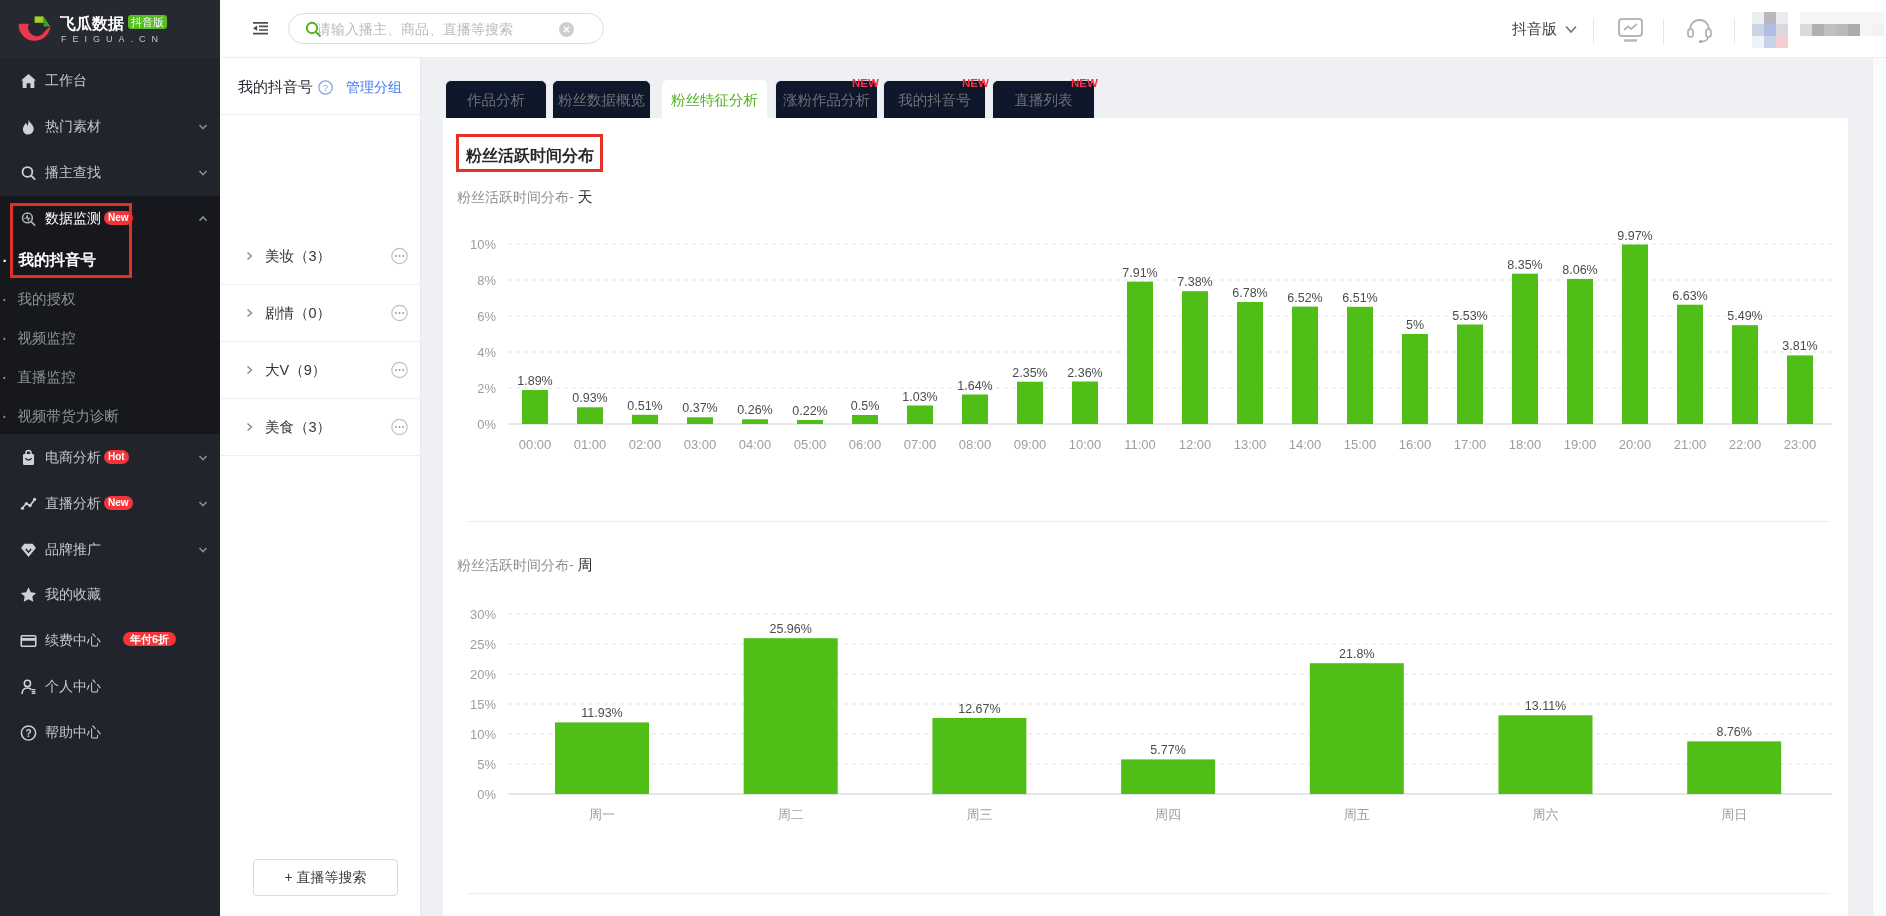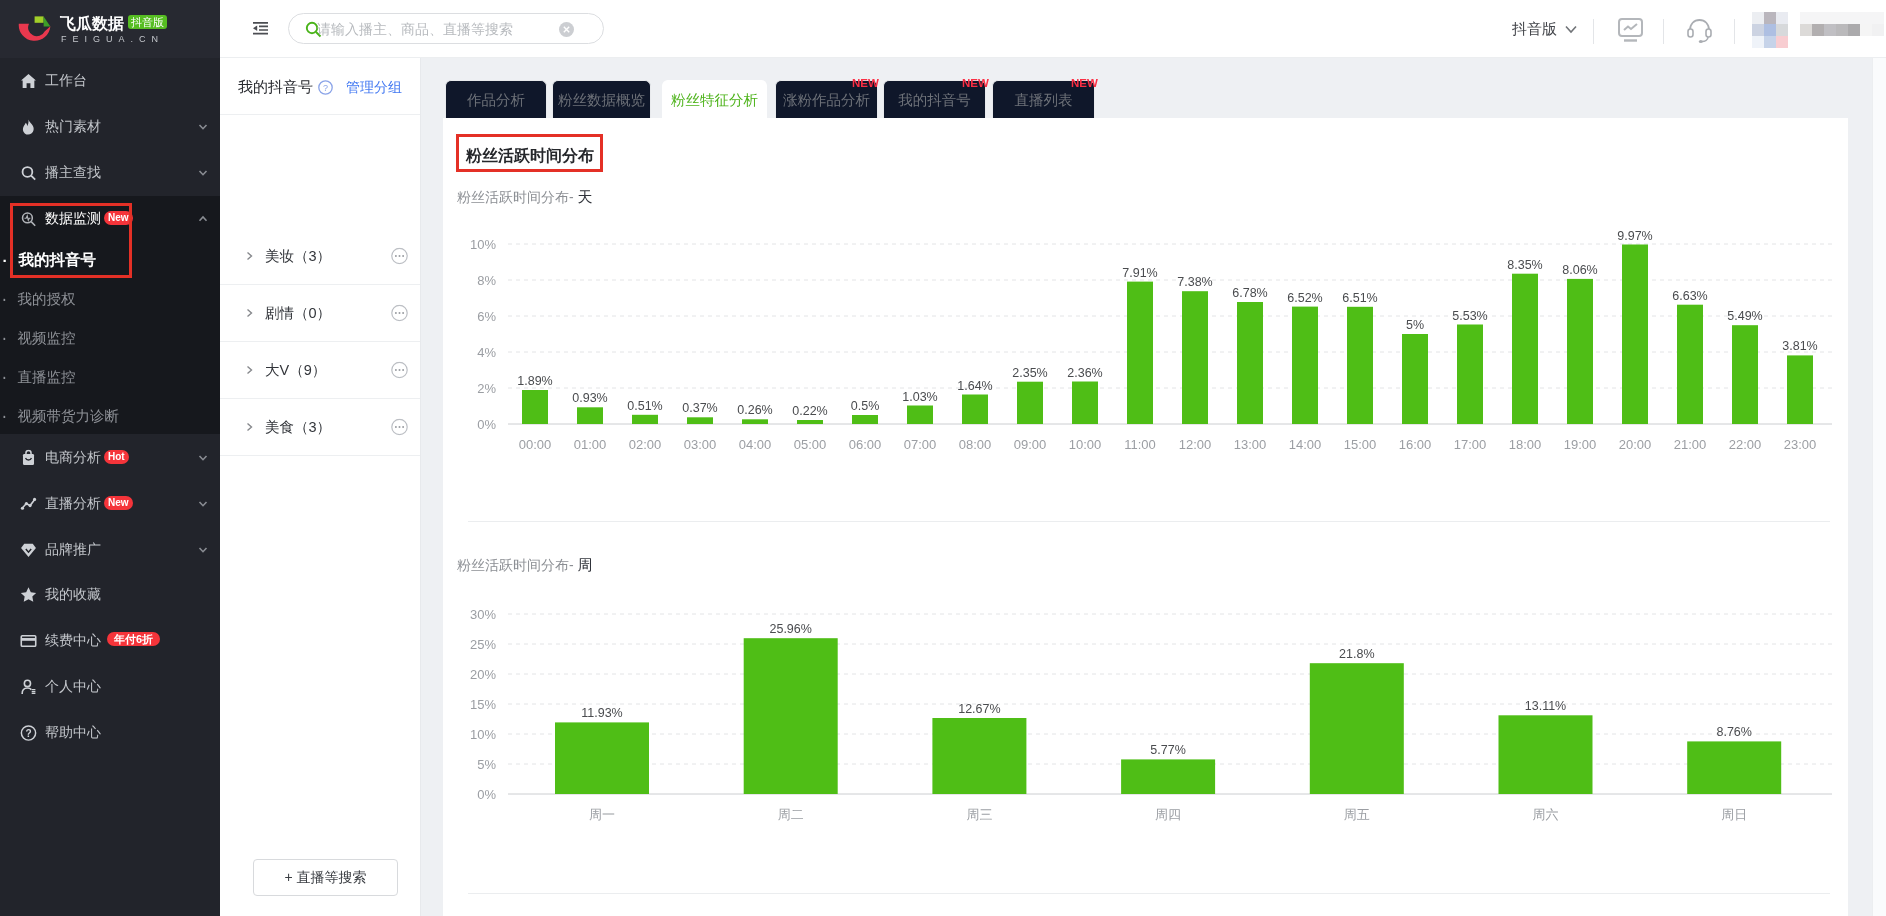--- a/index.html
+++ b/index.html
@@ -147,21 +147,21 @@
     <svg class="ic" viewBox="0 0 16 16">
       <path d="M8 0.8 L10.2 5.3 L15.2 6 L11.6 9.5 L12.5 14.4 L8 12.1 L3.5 14.4 L4.4 9.5 L0.8 6 L5.8 5.3 Z" fill="#ced1d6"></path>
     </svg>
     <span class="txt">我的收藏</span>
   </div>
 <div class="mitem" style="top:618px">
     <svg class="ic" viewBox="0 0 16 16">
       <rect x="1.2" y="3" width="13.6" height="10" rx="1" stroke="#ced1d6" stroke-width="1.5" fill="none"></rect>
       <rect x="1.8" y="5.2" width="12.4" height="2.6" fill="#ced1d6"></rect>
     </svg>
-    <span class="txt">续费中心<span class="badge" style="font-size:11px;line-height:14px;border-radius:7px;padding:0 7px;margin-left:6px">年付6折</span></span>
+    <span class="txt">续费中心<span class="badge" style="font-size:11px;line-height:14px;border-radius:7px;padding:0 7px;margin-left:22px">年付6折</span></span>
   </div>
 <div class="mitem" style="top:664px">
     <svg class="ic" viewBox="0 0 16 16">
       <circle cx="7" cy="4.6" r="2.9" stroke="#ced1d6" stroke-width="1.5" fill="none"></circle>
       <path d="M2 14.5 C2 10.8 4.2 9 7 9 C8.5 9 9.8 9.5 10.7 10.5" stroke="#ced1d6" stroke-width="1.5" fill="none"></path>
       <path d="M11 10.5 h3.5 M11 12.3 h3.5 M11 14.1 h3.5" stroke="#ced1d6" stroke-width="1.2"></path>
     </svg>
     <span class="txt">个人中心</span>
   </div>
 <div class="mitem" style="top:710px">

